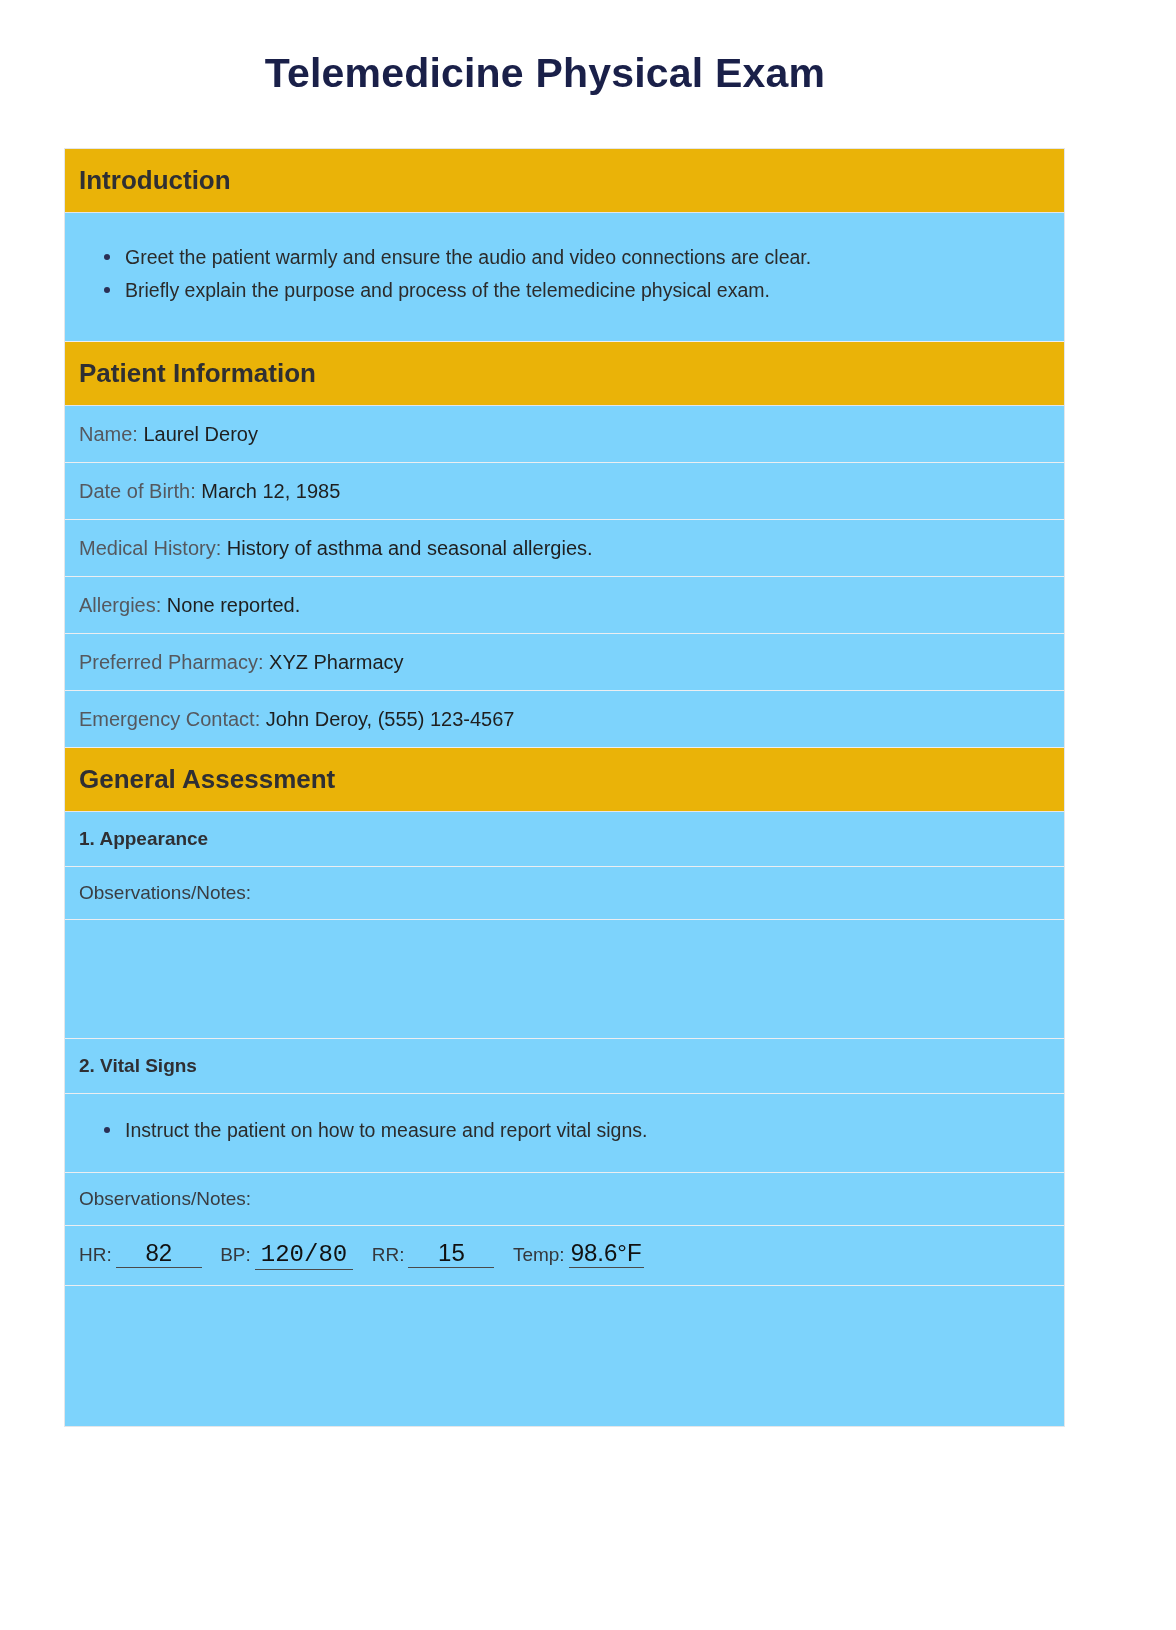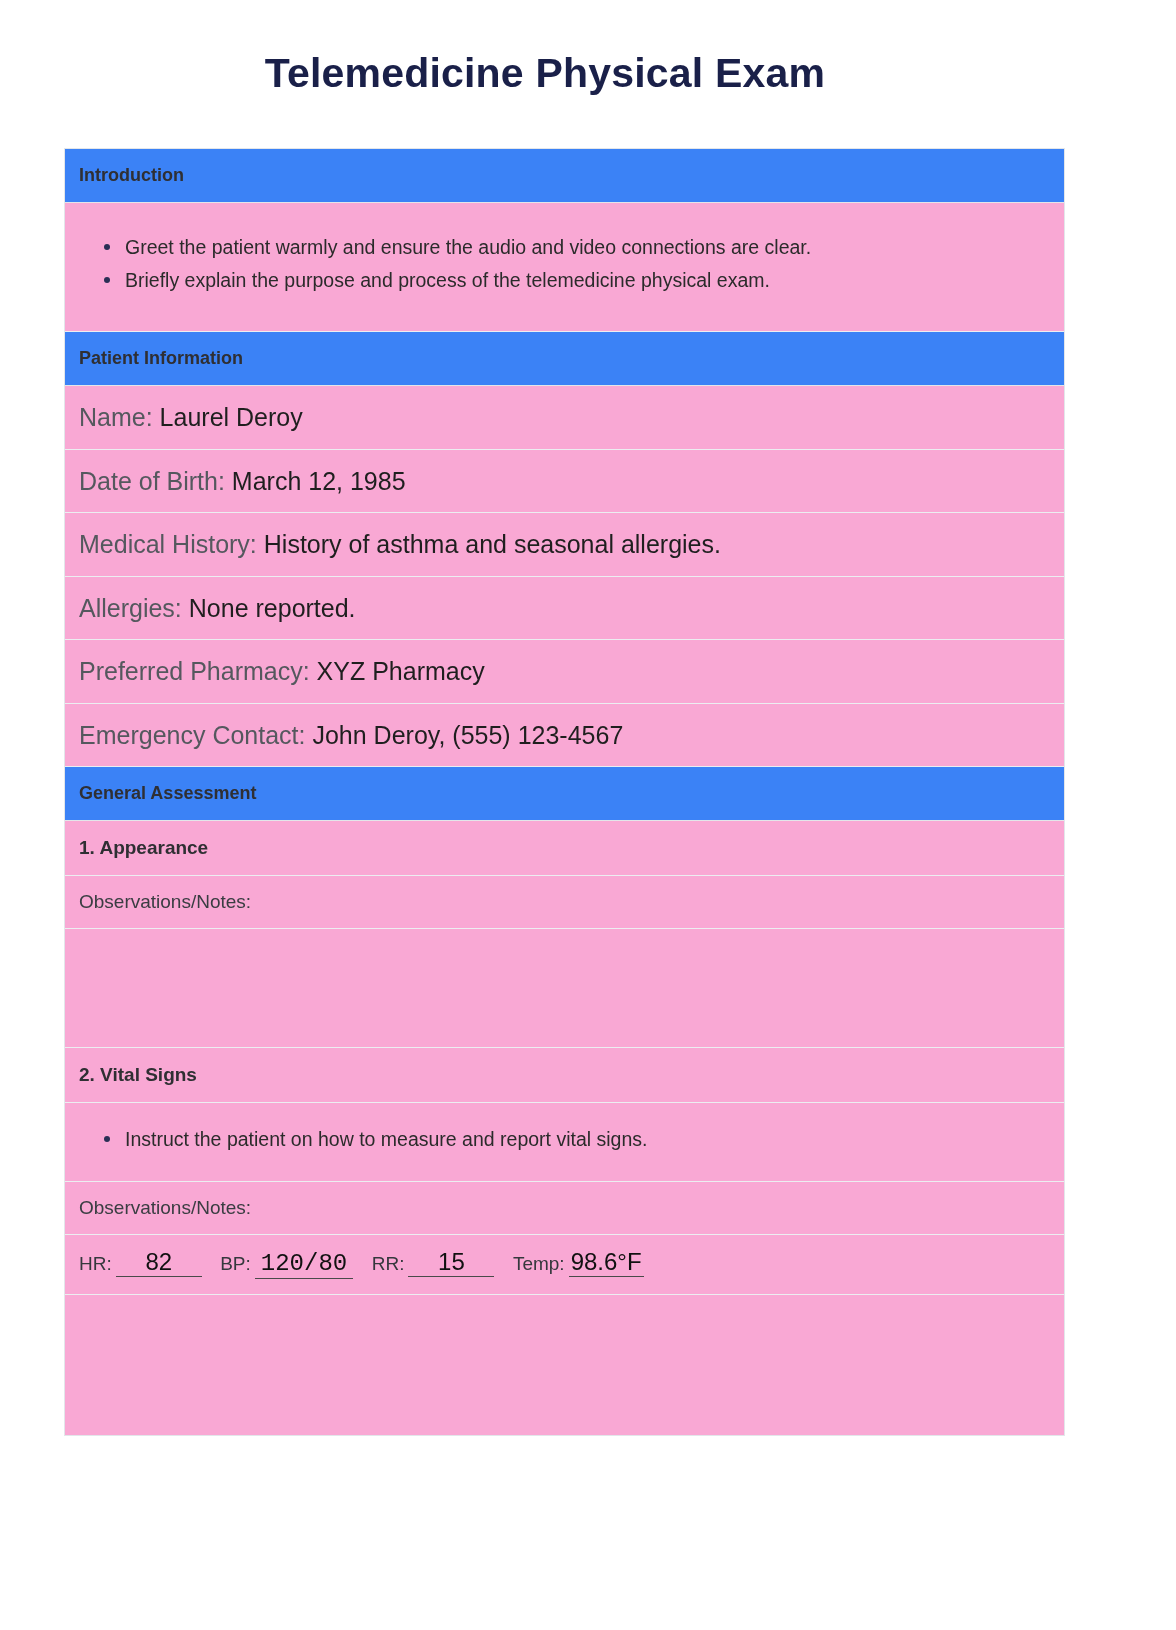--- a/index.html
+++ b/index.html
@@ -45,29 +45,29 @@
     border: 1px solid #e3e6ea;
     border-bottom: 1px solid #e3e6ea;
     box-sizing: border-box;
     background: #ffffff;
   }
 
   .row {
     box-sizing: border-box;
     width: 100%;
     border-bottom: 1px solid #eceef1;
-    background: #f9a8d4;
+    background: #7dd3fc;
   }
   .row:last-child { border-bottom: none; }
 
   
   .section-head {
-    background: #3b82f6;
+    background: #eab308;
     padding: 16px 22px 16px 14px;
-    font-size: 18px;
+    font-size: 26px;
     font-weight: bold;
     color: #2f2f33;
     border-bottom: 1px solid #e3e6ea;
   }
 
   
   .sub-head {
     padding: 16px 14px 16px 14px;
     font-size: 19px;
     font-weight: bold;
@@ -102,21 +102,21 @@
     top: 11px;
     width: 6px;
     height: 6px;
     border-radius: 50%;
     background: #2a2f55;
   }
 
   
   .info-row {
     padding: 15px 14px 15px 14px;
-    font-size: 25px;
+    font-size: 20px;
     line-height: 1.3;
     color: #2b2b2b;
   }
   .info-row .lbl {
     color: #55585e;
     font-weight: normal;
   }
   .info-row .val {
     color: #1f1f1f;
   }

